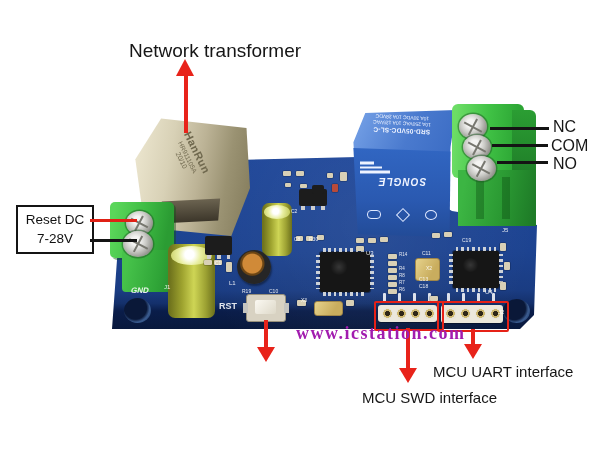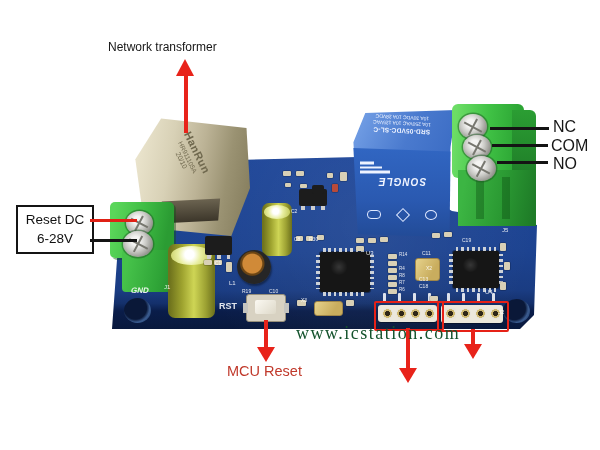--- a/index.html
+++ b/index.html
@@ -113,21 +113,21 @@
   .tri-up{position:absolute;width:0;height:0;border-left:9px solid transparent;
     border-right:9px solid transparent;border-bottom:17px solid #e8231a;z-index:6;}
   .tri-down{position:absolute;width:0;height:0;border-left:9px solid transparent;
     border-right:9px solid transparent;border-top:15px solid #e8231a;z-index:6;}
   .callout-line{position:absolute;height:3px;background:#141414;z-index:6;}
   .redline{position:absolute;height:2.5px;background:#e02015;z-index:6;}
   .inputbox{position:absolute;left:16px;top:205px;width:74px;height:45px;border:2.2px solid #141414;
     background:#fff;z-index:6;display:flex;flex-direction:column;justify-content:center;align-items:center;
     font-size:13.5px;line-height:1.4;color:#111;}
   .wm{position:absolute;left:296px;top:323px;z-index:7;font-family:"Liberation Serif",serif;
-    font-weight:normal;font-size:18px;letter-spacing:1.5px;color:#14532d;}
+    font-weight:bold;font-size:18px;letter-spacing:1.5px;color:#a21caf;}
   .wm-ghost{position:absolute;left:140px;top:262px;z-index:3;font-family:"Liberation Serif",serif;
     font-weight:bold;font-size:68px;color:rgba(140,172,205,.15);letter-spacing:4px;}
 </style>
 </head>
 <body>
 
 <div class="scene">
 
   <div class="board"></div>
   <div class="hole" style="left:124px;top:298px;width:27px;height:25px;"></div>
@@ -309,43 +309,44 @@
   <i class="sk" style="left:399px;top:253px;font-size:4.5px;">R14</i>
   <i class="sk" style="left:399px;top:267px;font-size:4.5px;">R4</i>
   <i class="sk" style="left:399px;top:274px;font-size:4.5px;">R8</i>
   <i class="sk" style="left:399px;top:281px;font-size:4.5px;">R7</i>
   <i class="sk" style="left:399px;top:288px;font-size:4.5px;">R6</i>
 
   <div class="redbox" style="left:374px;top:301px;width:66px;height:26px;"></div>
   <div class="redbox" style="left:437px;top:301px;width:68px;height:27px;"></div>
 
 
-  <div class="ann" style="left:108px;top:40px;font-size:12px;">Network transformer</div>
+  <div class="ann" style="left:129px;top:40px;font-size:19px;">Network transformer</div>
   <div class="tri-up" style="left:176px;top:59px;"></div>
   <div class="arrow-shaft" style="left:184px;top:75px;height:58px;"></div>
 
   <div class="inputbox">
     <span>Reset DC</span>
-    <span>6-28V</span>
+    <span>7-28V</span>
   </div>
   <div class="redline" style="left:90px;top:219px;width:47px;"></div>
   <div class="callout-line" style="left:90px;top:239px;width:47px;height:2.5px;"></div>
 
   <div class="callout-line" style="left:490px;top:127px;width:59px;"></div>
   <div class="callout-line" style="left:492px;top:144px;width:56px;"></div>
   <div class="callout-line" style="left:497px;top:161px;width:51px;"></div>
   <div class="ann" style="left:553px;top:118px;font-size:16px;">NC</div>
   <div class="ann" style="left:551px;top:137px;font-size:16px;">COM</div>
   <div class="ann" style="left:553px;top:155px;font-size:16px;">NO</div>
 
   <div class="arrow-shaft" style="left:264px;top:320px;height:28px;"></div>
   <div class="tri-down" style="left:257px;top:347px;"></div>
-  <div class="ann" style="left:227px;top:363px;font-size:14.5px;color:#c0392b;">MCU Reset</div>
 
   <div class="arrow-shaft" style="left:406px;top:328px;height:41px;"></div>
   <div class="tri-down" style="left:399px;top:368px;"></div>
+  <div class="ann" style="left:362px;top:389px;font-size:15px;">MCU SWD interface</div>
 
   <div class="arrow-shaft" style="left:471px;top:329px;height:16px;"></div>
   <div class="tri-down" style="left:464px;top:344px;"></div>
+  <div class="ann" style="left:433px;top:363px;font-size:15px;">MCU UART interface</div>
 
   <div class="wm">www.icstation.com</div>
 
 </div>
 
 </body></html>

